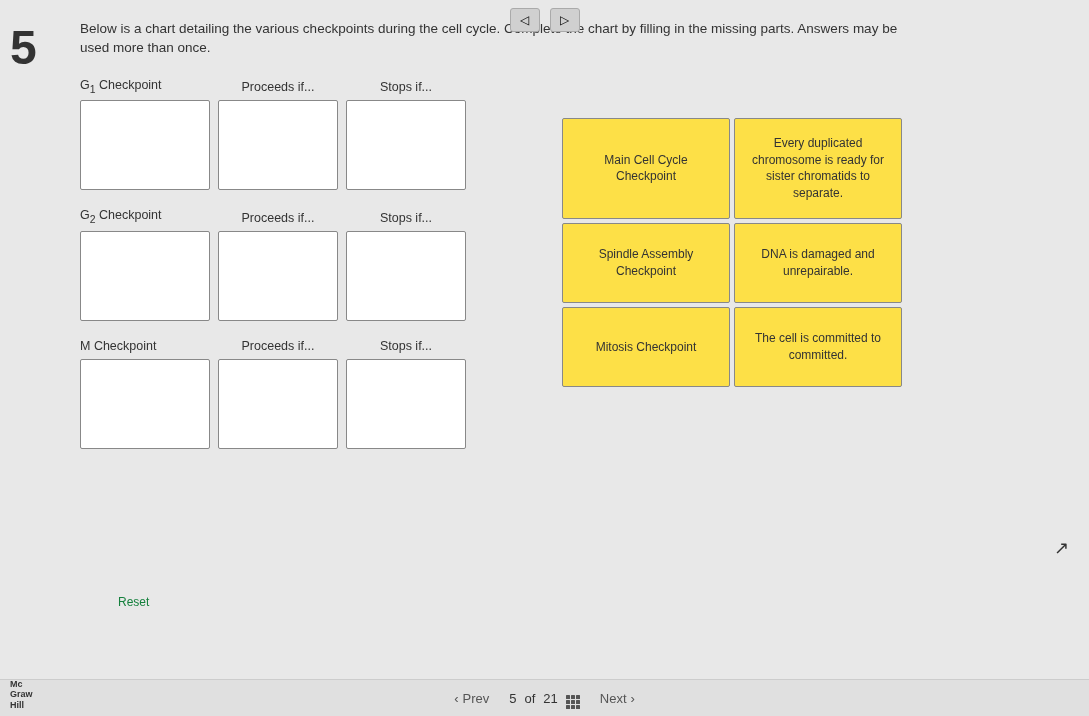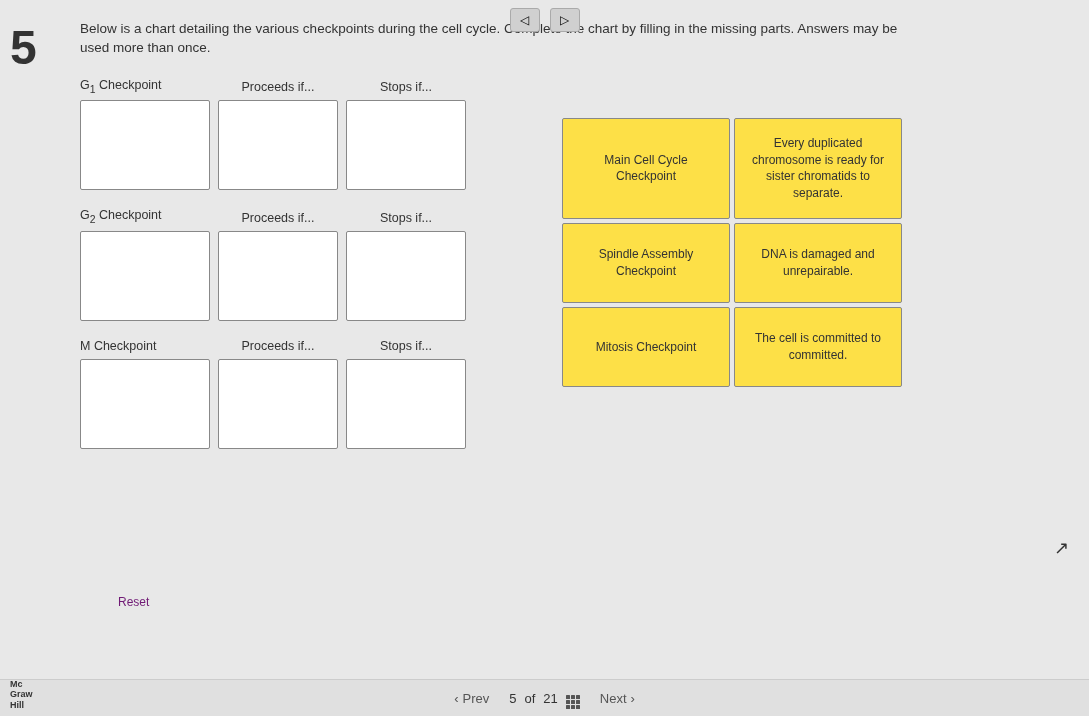--- a/index.html
+++ b/index.html
@@ -177,21 +177,21 @@
       color: #333;
       font-weight: bold;
       line-height: 1.2;
     }
 
     .reset-btn {
       position: absolute;
       bottom: 70px;
       left: 118px;
       font-size: 12px;
-      color: #701a75;
+      color: #15803d;
     }
 
     .cursor-arrow {
       position: absolute;
       right: 20px;
       bottom: 120px;
       font-size: 18px;
       color: #333;
     }
 

